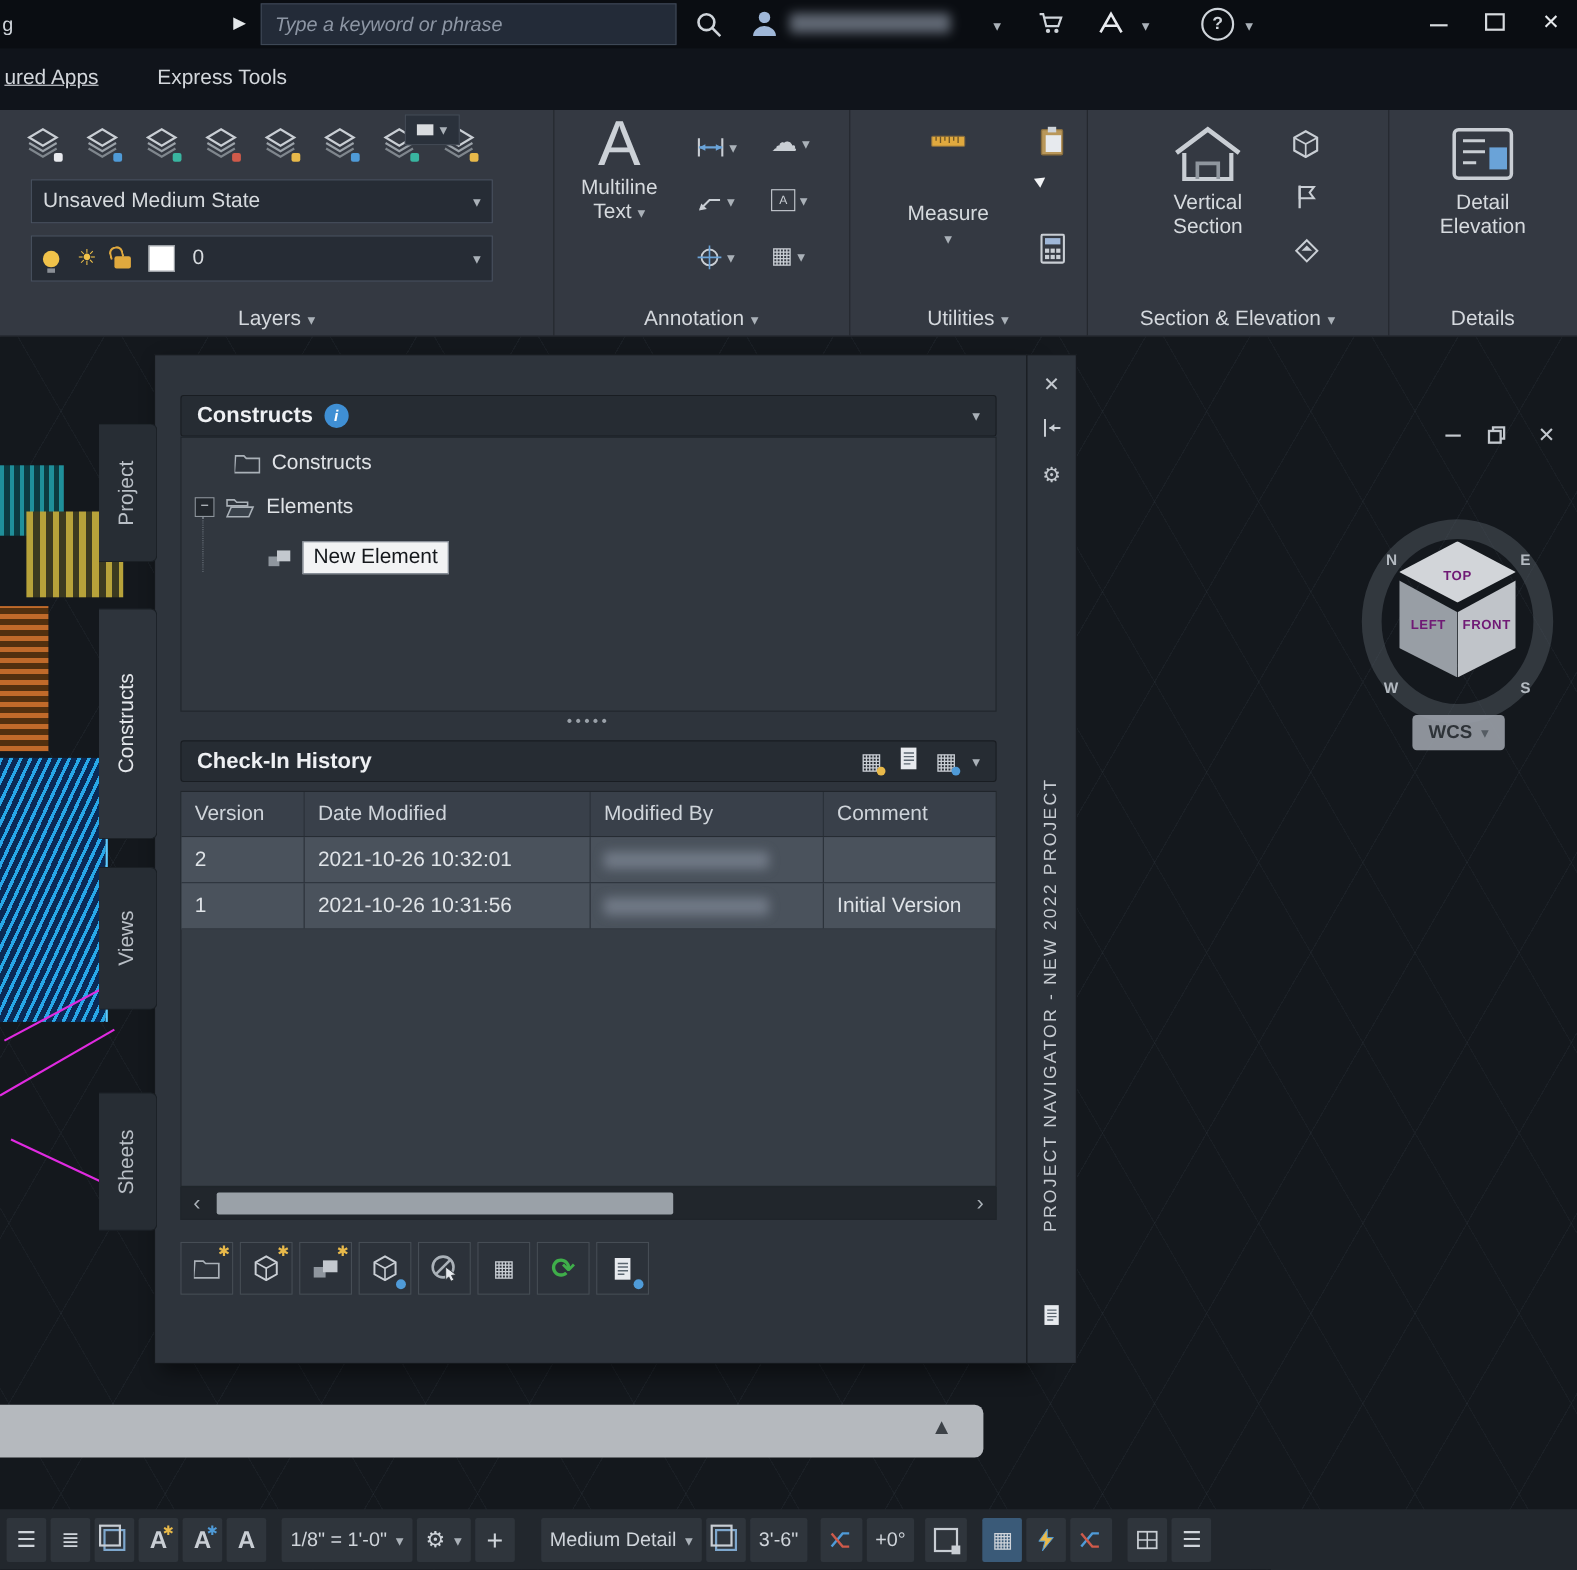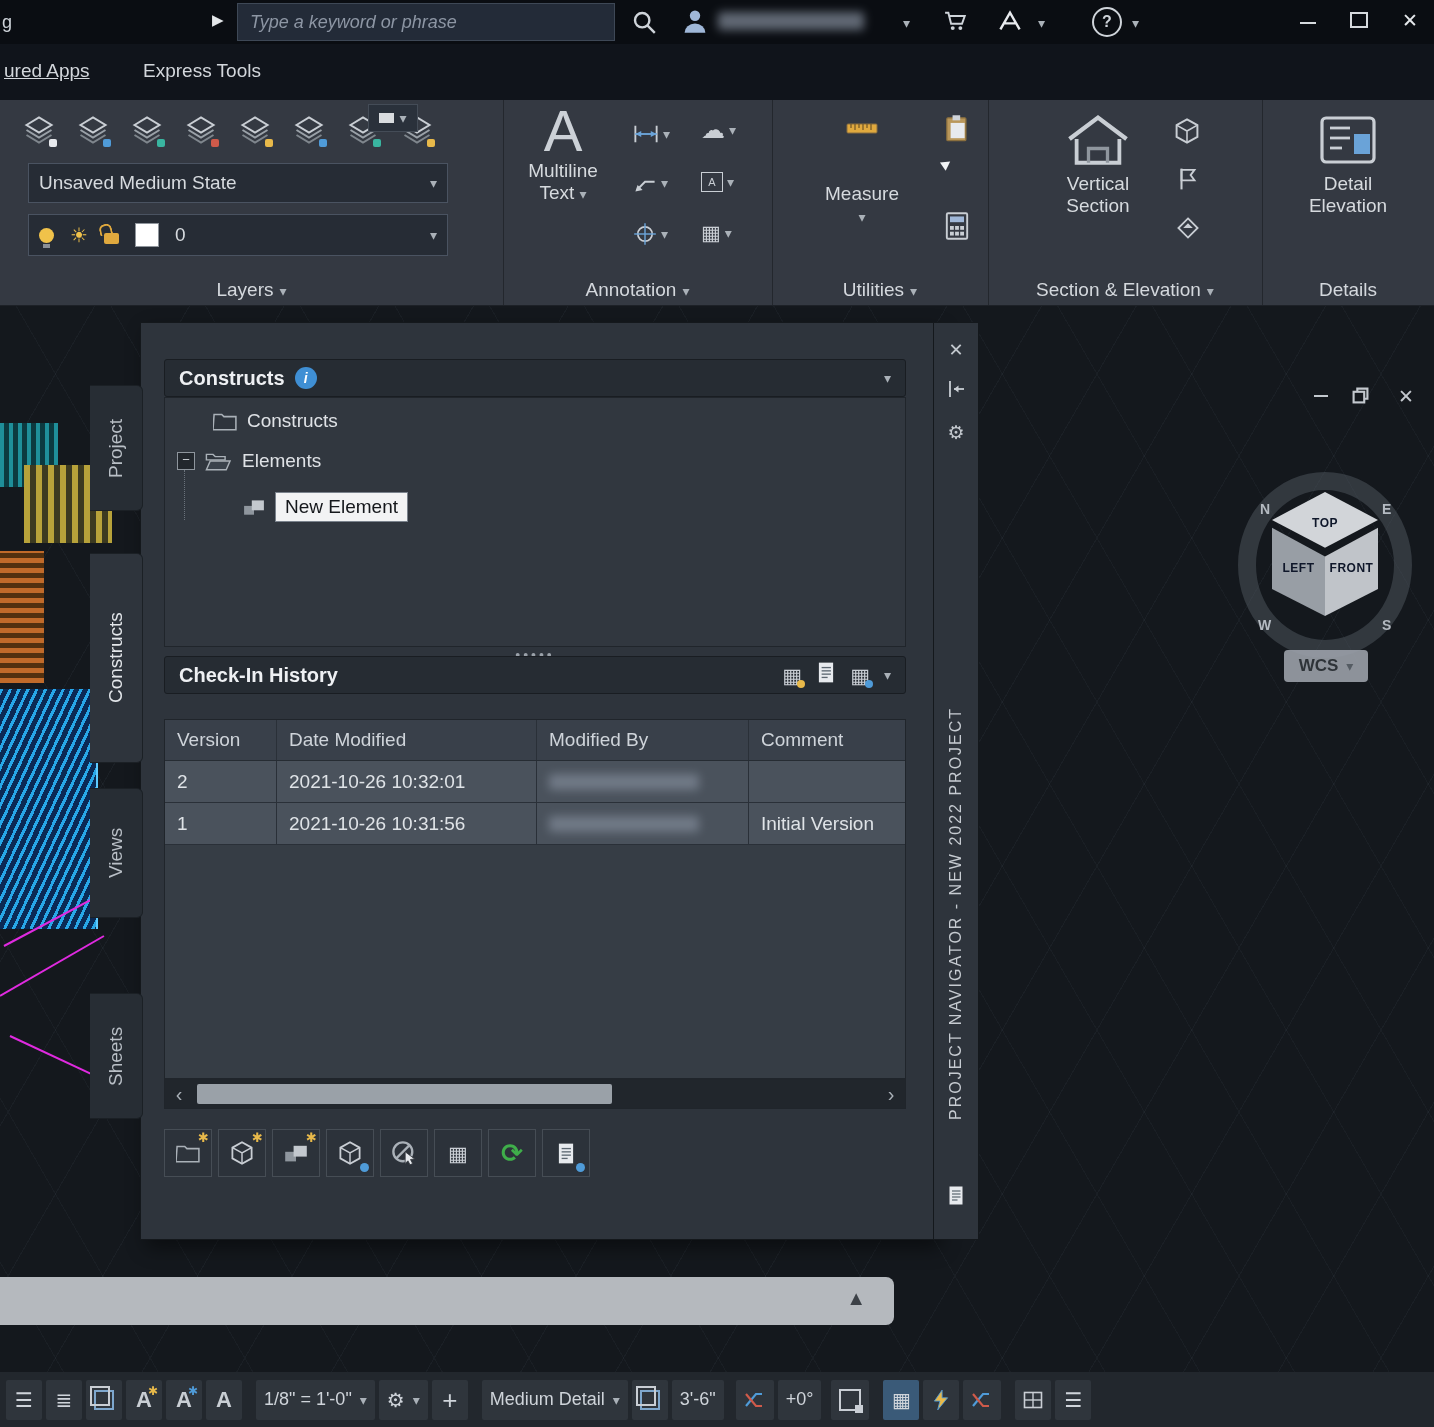--- a/index.html
+++ b/index.html
@@ -83,21 +83,21 @@
         background:repeating-linear-gradient(115deg,#28a7e8 0 3px,#0b2a55 3px 8px);}
   .mgl{position:absolute;height:2px;background:#e02ae0;transform-origin:left center;}
   
   .dwc{color:#c3c8ce;}
   
   #ring{left:1238px;top:167px;width:174px;height:186px;border:18px solid rgba(80,88,96,0.5);
         border-radius:50%;box-sizing:border-box;}
   .compass-letter{position:absolute;color:#b4bac1;font-weight:bold;font-size:14px;}
   #cube{left:1272px;top:187px;width:106px;height:124px;}
   #cube .face{position:absolute;display:flex;align-items:center;justify-content:center;
-              color:#0f172a;font-size:12px;font-weight:bold;letter-spacing:.5px;}
+              color:#701a75;font-size:12px;font-weight:bold;letter-spacing:.5px;}
   .f-top{left:0;top:0;width:106px;height:62px;background:#d2d5d9;
          clip-path:polygon(50% 0,100% 45%,50% 90%,0 45%);}
   .f-left{left:0;top:28px;width:53px;height:96px;background:#989ea5;
           clip-path:polygon(0 8%,100% 38%,100% 100%,0 72%);font-size:10px;}
   .f-right{left:53px;top:28px;width:53px;height:96px;background:#c0c4c9;
            clip-path:polygon(0 38%,100% 8%,100% 72%,0 100%);font-size:10px;}
   #wcs{left:1284px;top:345px;width:84px;height:32px;background:rgba(154,160,168,.9);
        border-radius:4px;display:flex;align-items:center;justify-content:center;gap:8px;
        color:#2e3338;font-weight:bold;font-size:17px;}
   #wcs .car{color:#555c63;}
@@ -590,21 +590,21 @@
       <div class="dotline" style="left:19px;top:72px;height:50px;"></div>
       <div class="trow" style="left:78px;top:94px;">
         <svg width="22" height="20">
             <use href="#sym-element"></use>
           </svg>
         <span class="editsel">New Element</span>
       </div>
     </div>
     <div class="splitter">•••••</div>
 
-    <div class="sect-hdr" style="top:333px;">
+    <div class="sect-hdr" style="top:350px;">
       <span class="ttl">Check-In History</span>
       <span class="hdricons">
         <span class="icdot">
             <span class="tableg">▦</span>
             <span class="d d-yel"></span>
           </span>
         <span><svg width="20" height="23">
               <use href="#sym-doc"></use>
             </svg></span>
         <span class="icdot">
@@ -730,21 +730,21 @@
     <span>1/8" = 1'-0"</span>
     <span class="car">▾</span>
   </span>
   <span class="sbtn">
       <span class="glyph">⚙</span>
       <span class="car">▾</span>
     </span>
   <span class="sbtn">
       <span class="glyph" style="font-size:26px;">+</span>
     </span>
-  <span class="sbtn" style="margin-left:14px;">
+  <span class="sbtn" style="margin-left:24px;">
     <span>Medium Detail</span>
     <span class="car">▾</span>
   </span>
   <span class="sbtn">
       <span class="sq-iso"></span>
     </span>
   <span class="sbtn">
       <span>3'-6"</span>
     </span>
   <span class="sbtn" style="margin-left:12px;">

